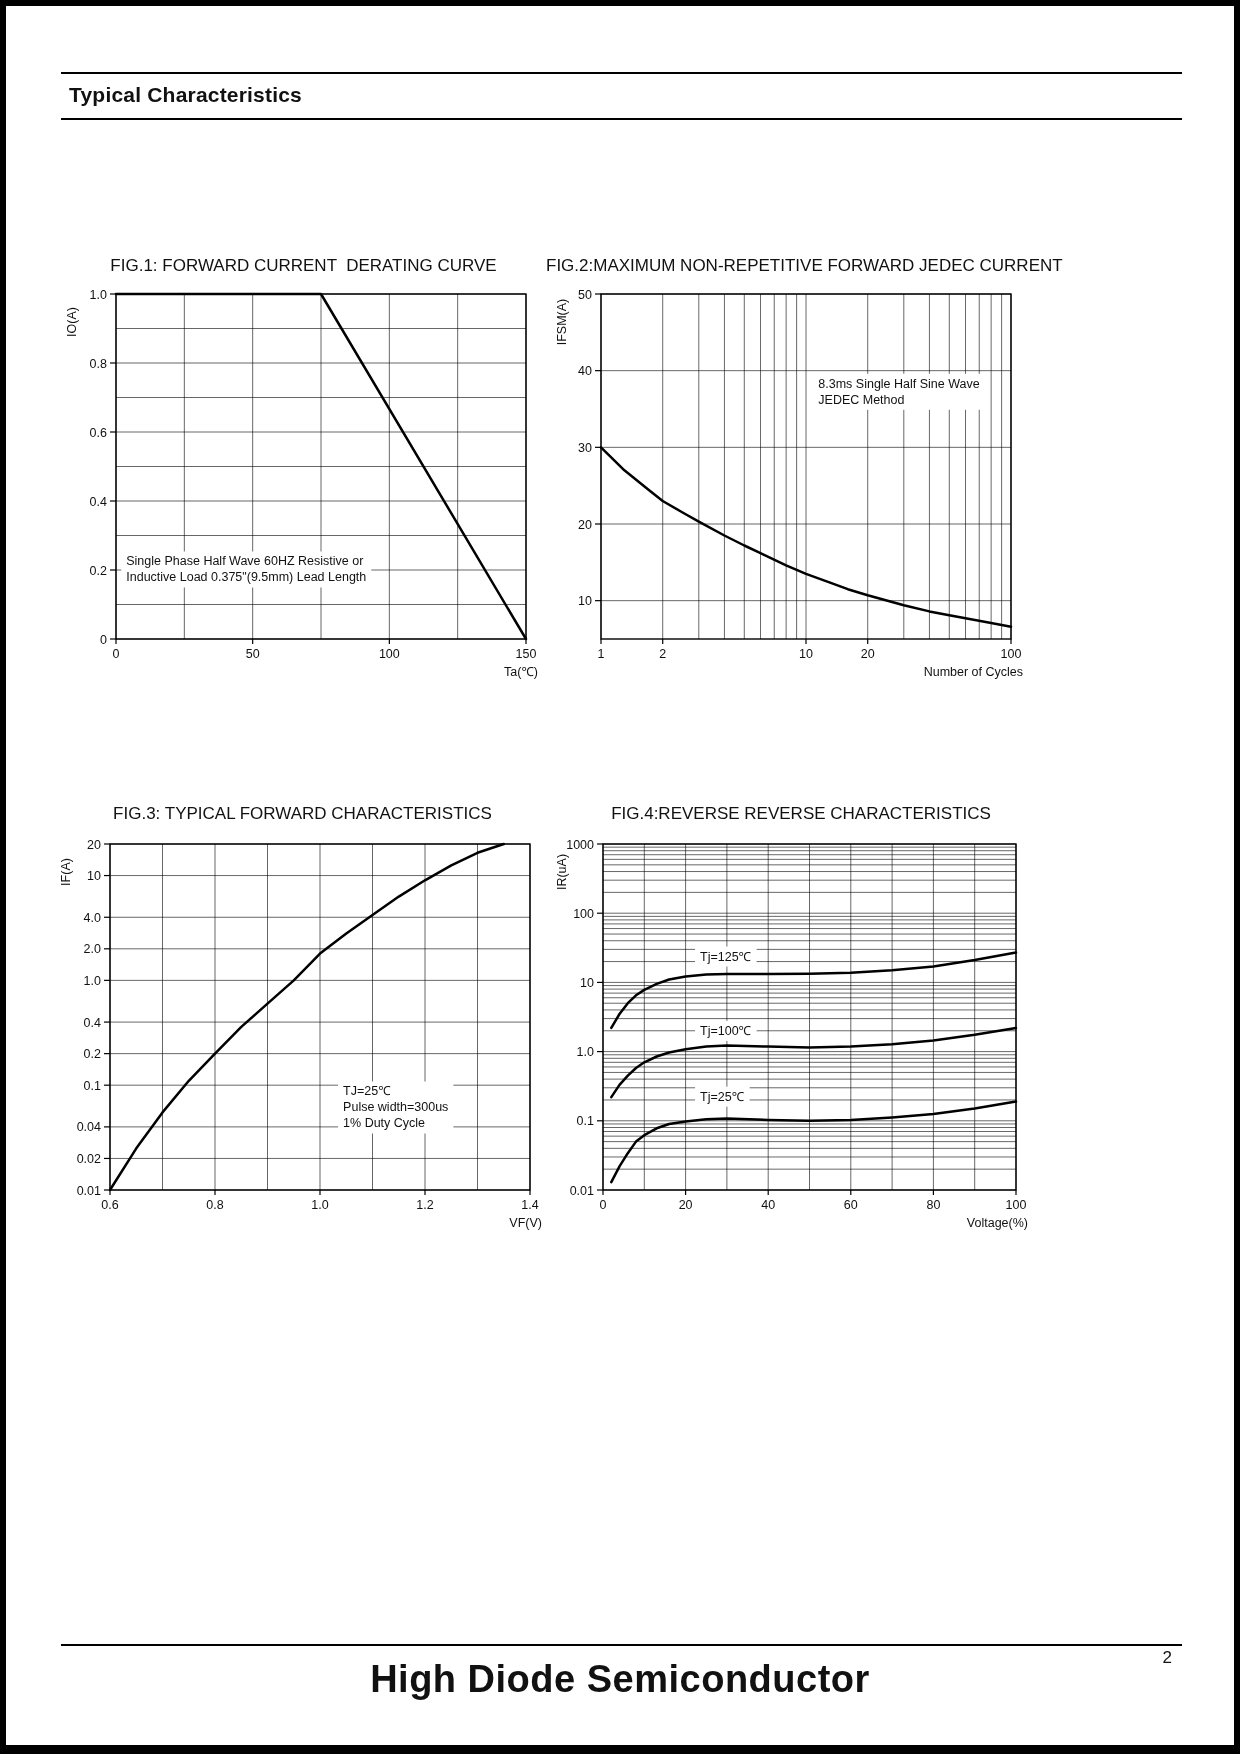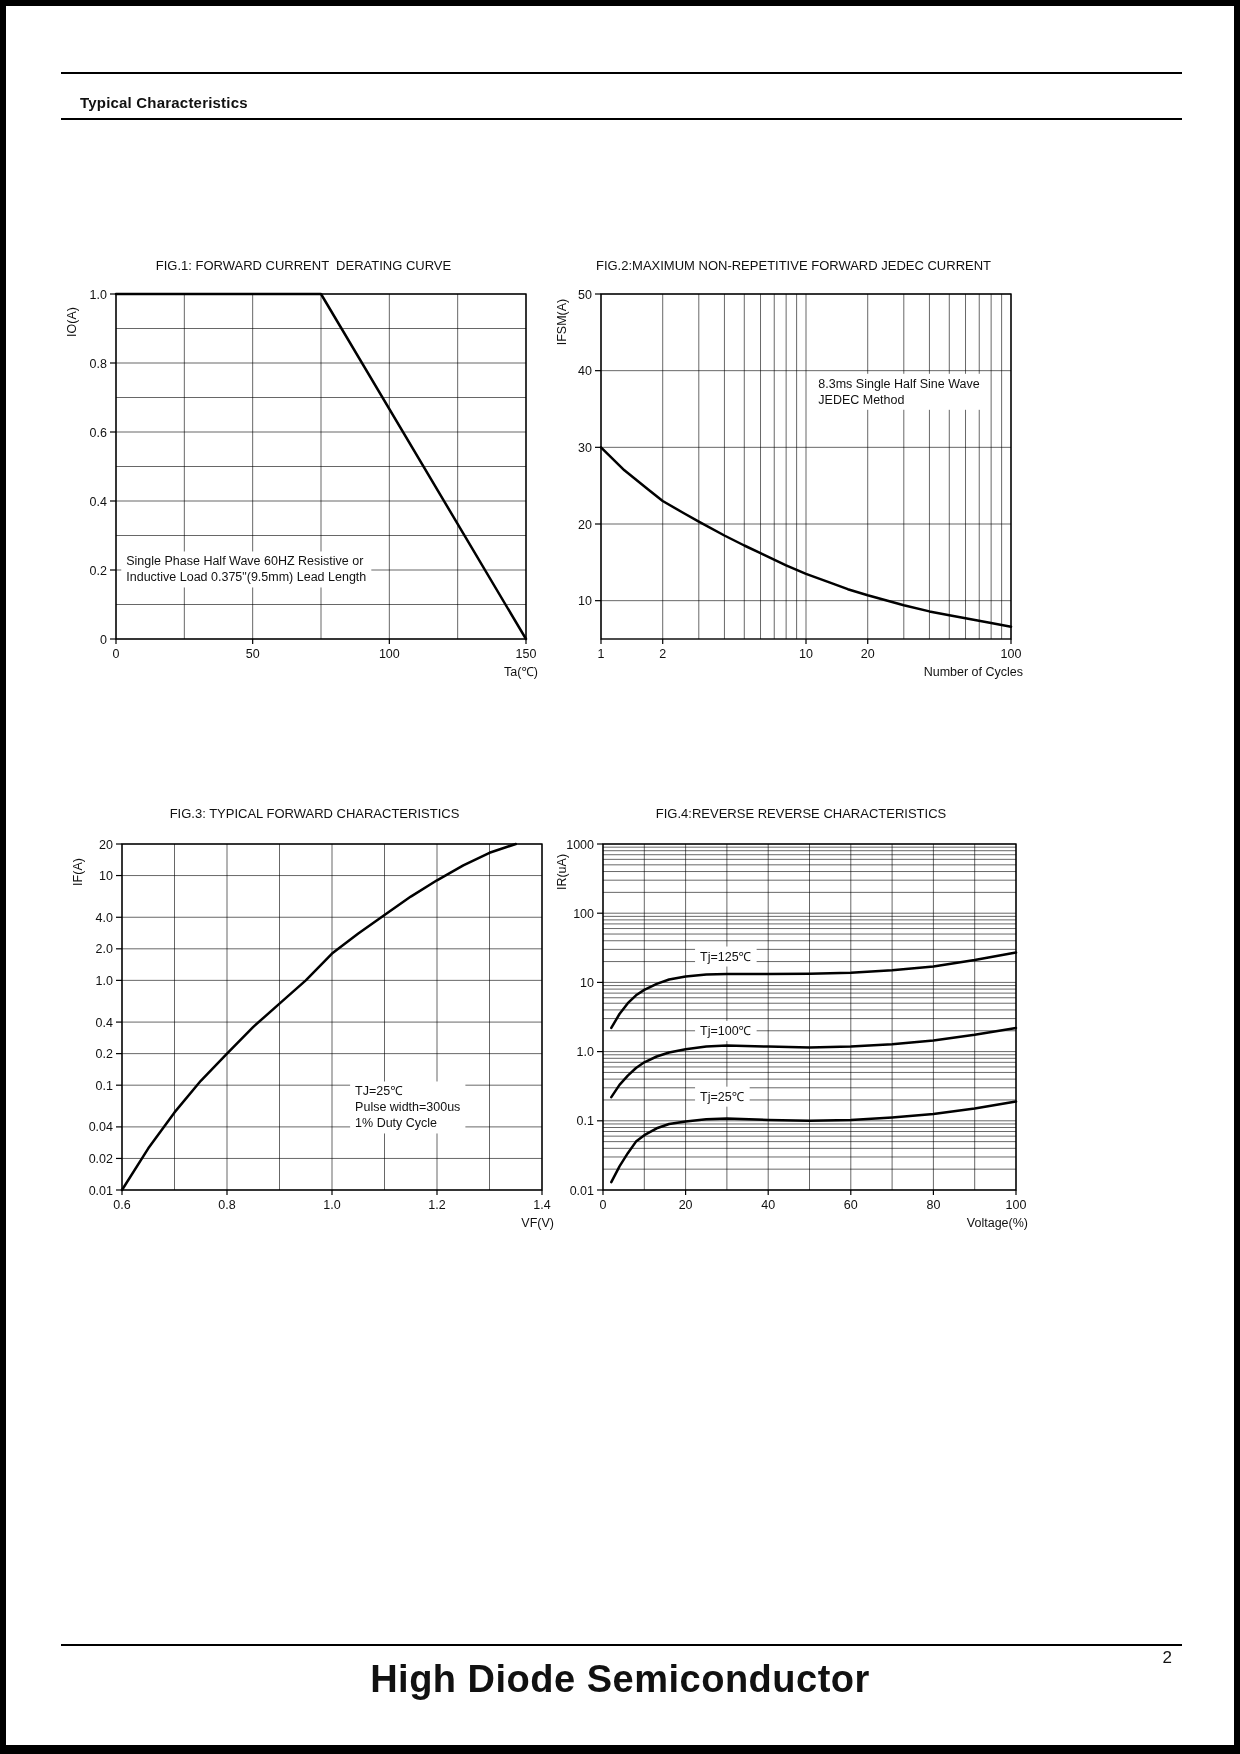--- a/index.html
+++ b/index.html
@@ -13,31 +13,31 @@
     box-sizing:border-box;
     font-family:"Liberation Sans",sans-serif;
     color:#111;
     overflow:hidden;
   }
   .rule{position:absolute;left:55px;right:52px;height:2px;background:#000;}
   .rule-top{top:66px;}
   .rule-heading{top:112px;}
   .rule-footer{top:1638px;}
   .heading{
-    position:absolute;left:62px;top:76px;margin:12px;
-    font-size:15px;font-weight:bold;letter-spacing:0.2px;
+    position:absolute;left:62px;top:76px;margin:1px;
+    font-size:21px;font-weight:bold;letter-spacing:0.2px;
   }
   .chart{position:absolute;}
   #fig1{left:50px;top:248px;width:495px;height:455px;}
   #fig2{left:540px;top:248px;width:495px;height:455px;}
-  #fig3{left:56px;top:796px;width:505px;height:455px;}
+  #fig3{left:44px;top:796px;width:505px;height:455px;}
   #fig4{left:540px;top:796px;width:510px;height:455px;}
   .chart-title{
     height:30px;line-height:24px;text-align:center;
-    font-size:13px;color:#111;white-space:pre;
+    font-size:17px;color:#111;white-space:pre;
   }
   .chart-svg{display:block;font-family:"Liberation Sans",sans-serif;}
   .footer-title{
     position:absolute;left:0;right:0;top:1652px;
     text-align:center;font-size:38px;font-weight:bold;letter-spacing:0.5px;
   }
   .page-number{position:absolute;right:62px;top:1642px;font-size:17px;}
 </style>
 </head>
 <body>

